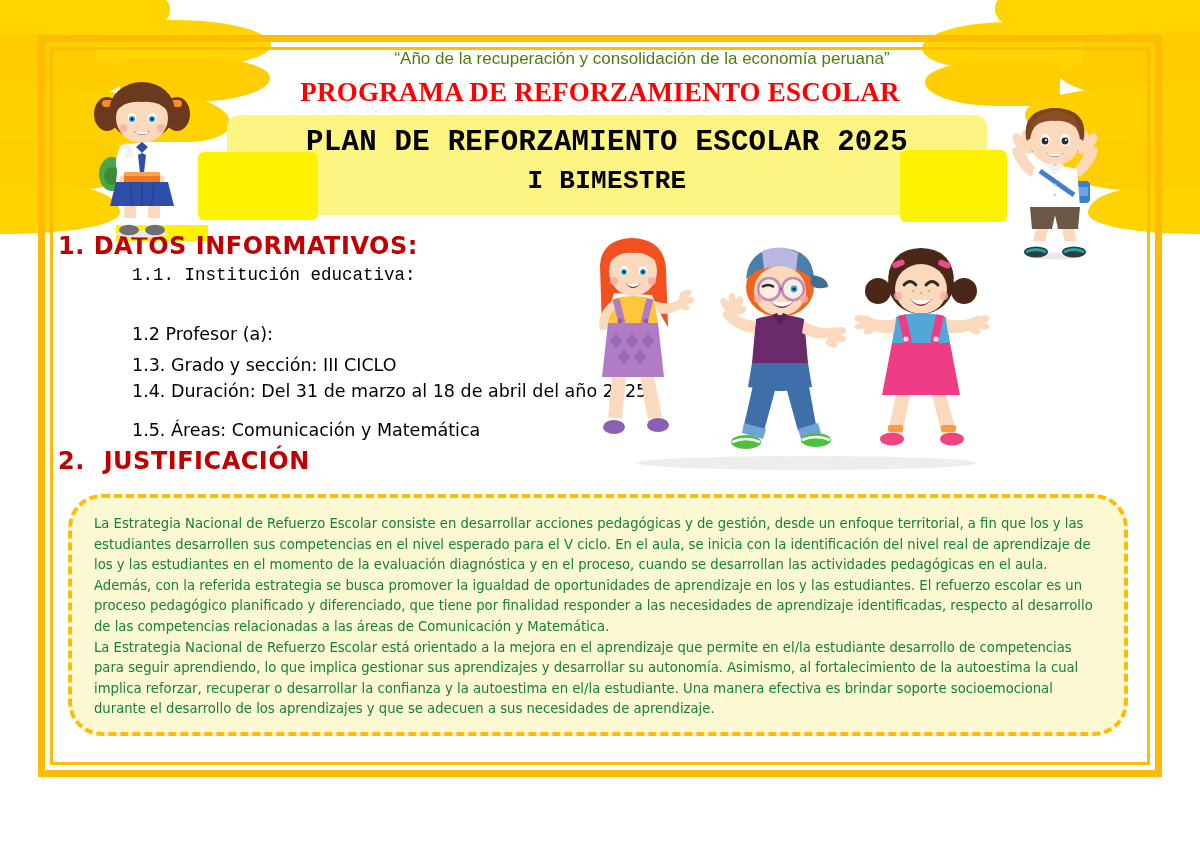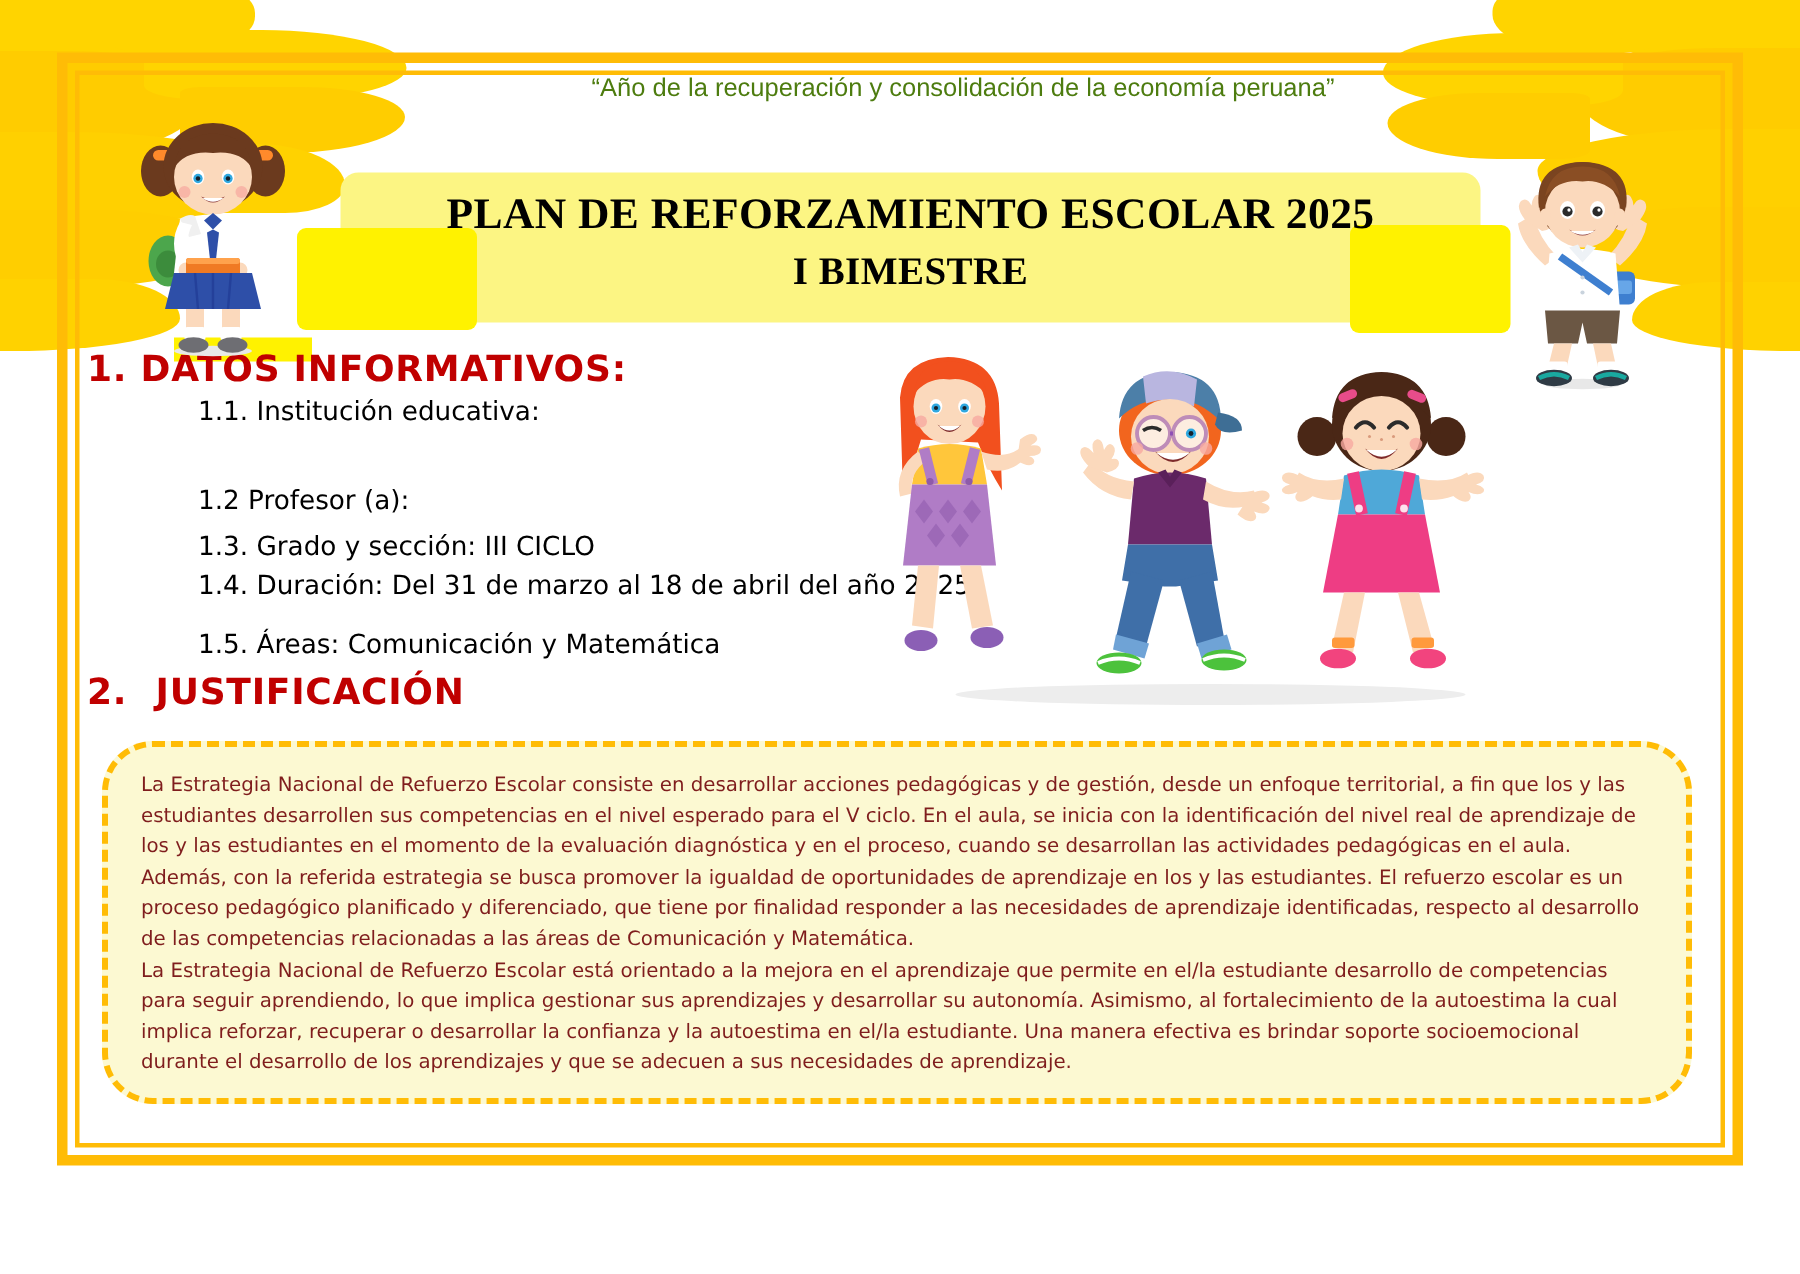--- a/index.html
+++ b/index.html
@@ -66,51 +66,51 @@
         font-family:"Liberation Serif", serif;font-weight:bold;font-size:27px;
         color:#FF0000;letter-spacing:.2px;}
 
   
   #banner{position:absolute;left:177px;top:68px;width:760px;height:100px;
           background:#FCF583;border-radius:12px;z-index:1;}
   .ybox{position:absolute;background:#FFF200;z-index:2;border-radius:6px;}
   .ybox-l{left:148px;top:105px;width:120px;height:68px;}
   .ybox-r{left:850px;top:103px;width:107px;height:72px;}
   #title-wrap{position:absolute;left:177px;top:76px;width:760px;z-index:3;text-align:center;
-              font-family:Liberation Serif, serif;font-weight:bold;color:#000;}
+              font-family:Liberation Mono, monospace;font-weight:bold;color:#000;}
   .t-line1{font-size:29px;line-height:40px;letter-spacing:.3px;}
   .t-line2{font-size:26px;line-height:36px;letter-spacing:.3px;}
 
   
   .sec-head{position:absolute;font-family:"DejaVu Sans", sans-serif;font-weight:bold;
             font-size:24px;color:#C00000;letter-spacing:.5px;}
   #sec1{left:8px;top:185px;}
   #sec2{left:8px;top:400px;}
   .hl-datos{position:absolute;left:66px;top:178px;width:92px;height:16px;background:#FFF200;z-index:-1;}
 
   .li{position:absolute;left:82px;font-family:"DejaVu Sans", sans-serif;
       font-size:17.5px;color:#000;white-space:nowrap;}
-  .li1{top:218px;}
+  .li1{top:218px;font-family:Liberation Mono, monospace;}
   .li2{top:257px;margin-top:20px;}
   .li3{top:308px;}
   .li4{top:334px;}
   .li5{top:373px;}
 
   
   .clip{position:absolute;z-index:6;}
   #girl-left{left:90px;top:78px;width:104px;height:160px;}
   #boy-right{left:1000px;top:95px;width:110px;height:165px;}
   #kids-trio{left:592px;top:235px;width:430px;height:240px;}
 
   
   #just-box{position:absolute;left:18px;top:447px;width:1060px;height:242px;
             background:#FCF9D2;border:4px dashed #FFBC06;border-radius:34px;
             box-sizing:border-box;padding:16px 22px 10px 22px;z-index:5;}
   .just-p{margin:0;font-family:"DejaVu Sans", sans-serif;font-size:13.2px;
-          line-height:20.6px;color:#7f1d1d;text-align:left;}
+          line-height:20.6px;color:#15803d;text-align:left;}
   .just-p + .just-p{margin-top:0px;}
 </style>
 </head>
 <body>
 
 <div id="page">
 
   <div class="brush bl1"></div>
   <div class="brush bl2"></div>
   <div class="brush bl3"></div>
@@ -129,20 +129,21 @@
   <div class="brush br6"></div>
   <div class="brush br7"></div>
   <div class="brush br8"></div>
 
   <div id="frame-outer"></div>
   <div id="frame-inner"></div>
 
   <div id="content">
 
     <div class="lema">“Año de la recuperación y consolidación de la economía peruana”</div>
+    <div class="programa">PROGRAMA DE REFORZAMIENTO ESCOLAR</div>
 
     <div id="banner"></div>
     <div class="ybox ybox-l"></div>
     <div class="ybox ybox-r"></div>
     <div id="title-wrap">
       <div class="t-line1">PLAN DE REFORZAMIENTO ESCOLAR 2025</div>
       <div class="t-line2">I BIMESTRE</div>
     </div>
 
     <div class="hl-datos"></div>

